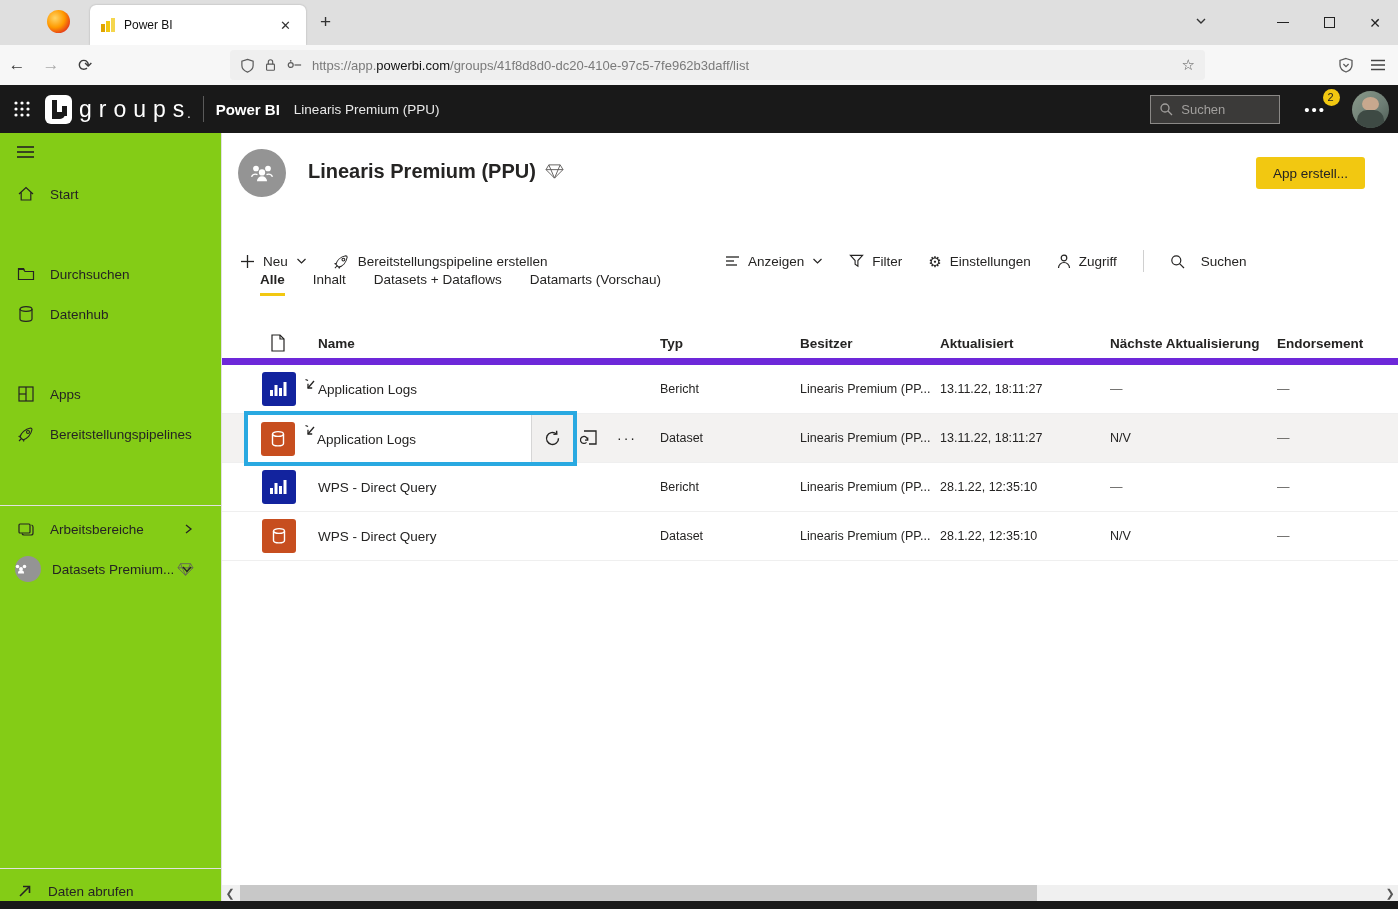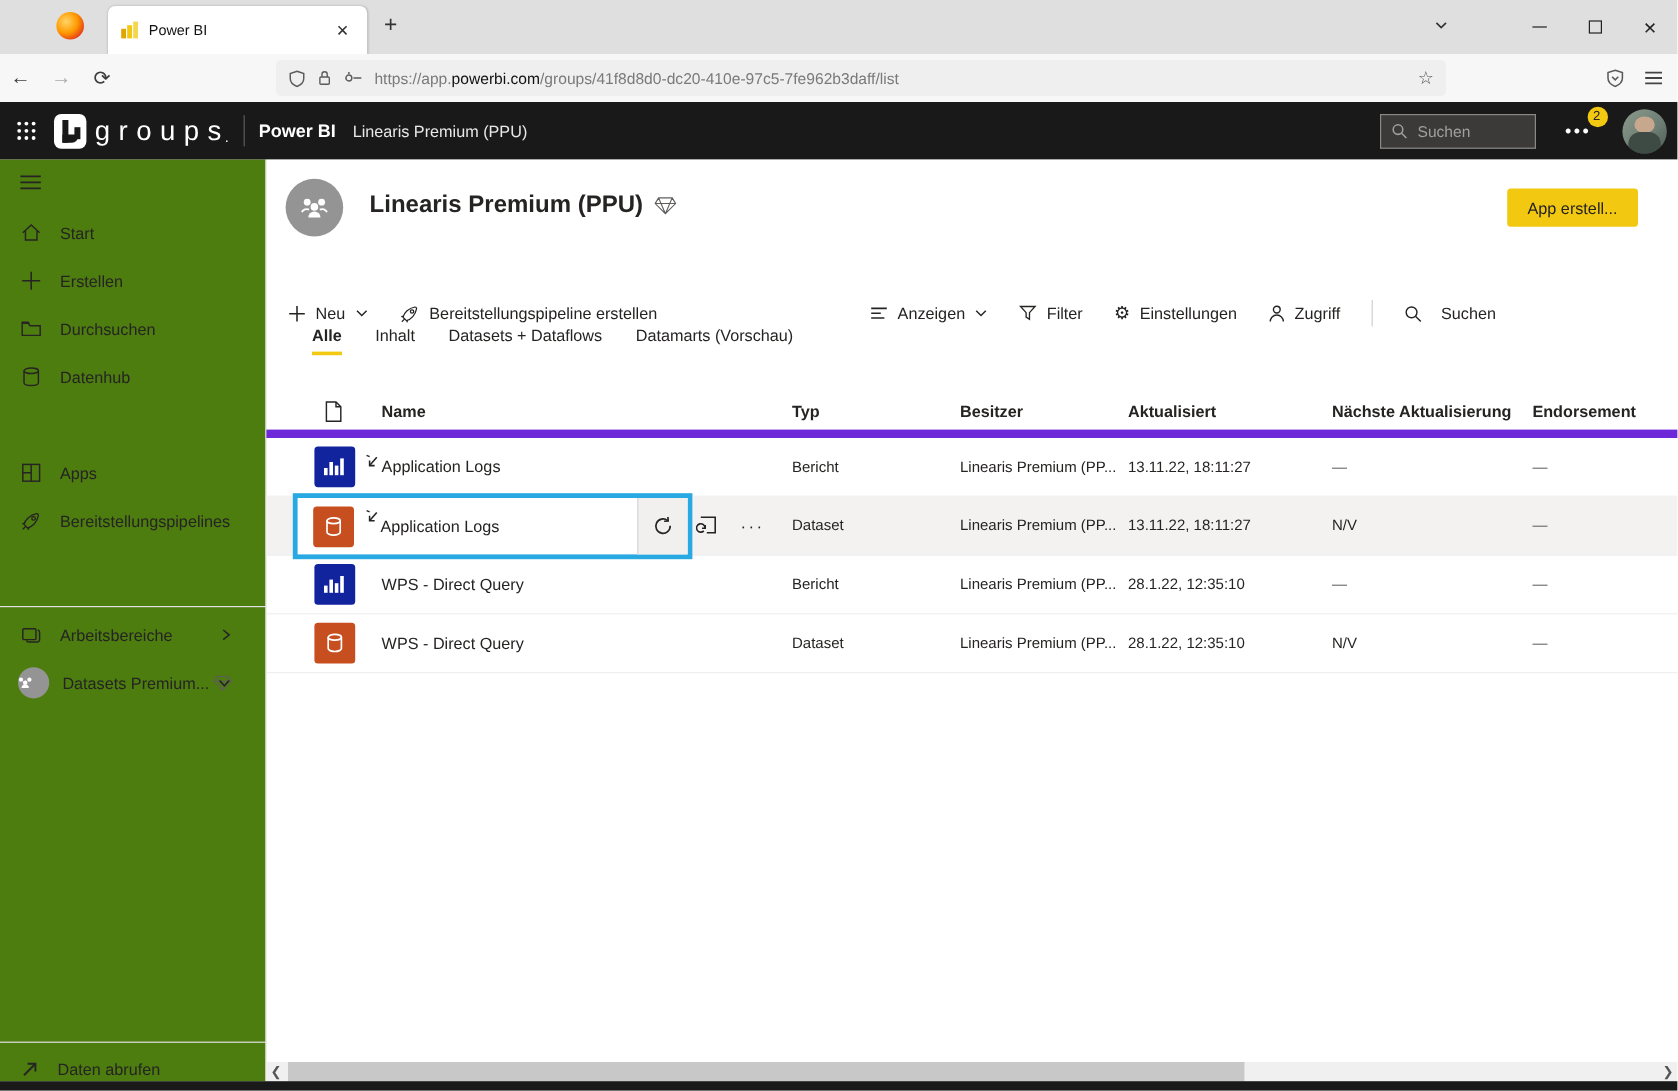--- a/index.html
+++ b/index.html
@@ -54,21 +54,21 @@
   .pbi-ellipsis { position:relative; color:#fff; font-size:15px; letter-spacing:2px; margin-right:26px; }
   .pbi-badge { position:absolute; right:-14px; top:-12px; min-width:17px; height:17px; border-radius:9px; background:#F2C811; color:#252423;
                font-size:11px; display:flex; align-items:center; justify-content:center; padding:0 3px; }
   .avatar { width:37px; height:37px; border-radius:50%; margin-right:9px; overflow:hidden; position:relative;
             background:linear-gradient(135deg,#8a9a8a 0%, #6d7d74 60%, #4c5a52 100%); }
   .avatar::before { content:""; position:absolute; left:10px; top:6px; width:17px; height:14px; border-radius:50%; background:#c7a88e; }
   .avatar::after  { content:""; position:absolute; left:5px; top:19px; width:27px; height:20px; border-radius:10px 10px 0 0; background:#3e4a44; }
 
   
   .app-body { position:absolute; left:0; top:133px; width:1398px; height:768px; display:flex; }
-  .sidebar { position:relative; width:222px; height:100%; background:#4d7c0f; border-right:1px solid #e1e1e1; flex:none; }
+  .sidebar { position:relative; width:222px; height:100%; background:#84cc16; border-right:1px solid #e1e1e1; flex:none; }
   .sb-burger { position:absolute; left:16px; top:12px; }
   .sb-item { position:absolute; left:0; width:222px; height:40px; display:flex; align-items:center; padding-left:17px; }
   .sb-item svg { flex:none; margin-right:15px; }
   .sb-label { font-size:13.5px; color:#252423; white-space:nowrap; }
   .sb-div { position:absolute; left:0; width:222px; border-top:1px solid #e1e1e1; }
   .sb-chev-r { position:absolute; right:14px; }
   .ws-avatar { width:26px; height:26px; border-radius:50%; background:#949494; display:flex; align-items:center; justify-content:center; flex:none; margin-right:11px; margin-left:-2px; }
 
   .content { position:relative; flex:1; height:100%; background:#fff; }
 
@@ -236,27 +236,20 @@
         <line x1="1" y1="2" x2="18" y2="2" stroke="#252423" stroke-width="1.6"></line>
         <line x1="1" y1="7" x2="18" y2="7" stroke="#252423" stroke-width="1.6"></line>
         <line x1="1" y1="12" x2="18" y2="12" stroke="#252423" stroke-width="1.6"></line>
       </svg>
 
       <div class="sb-item" style="top:41px">
         <svg width="18" height="18" viewBox="0 0 18 18">
           <path d="M2 9 L9 2.5 L16 9 M4.2 7.6 V15 H13.8 V7.6" fill="none" stroke="#252423" stroke-width="1.2"></path>
         </svg>
         <span class="sb-label">Start</span>
-      </div>
-      <div class="sb-item" style="top:81px">
-        <svg width="18" height="18" viewBox="0 0 18 18">
-          <line x1="9" y1="1.5" x2="9" y2="16.5" stroke="#252423" stroke-width="1.3"></line>
-          <line x1="1.5" y1="9" x2="16.5" y2="9" stroke="#252423" stroke-width="1.3"></line>
-        </svg>
-        <span class="sb-label">Erstellen</span>
       </div>
       <div class="sb-item" style="top:121px">
         <svg width="18" height="18" viewBox="0 0 18 18">
           <path d="M1.5 4.5 h5 l1.5 2 h8.5 v8 h-15 z M1.5 4.5 v-1 h5 l1 1.3" fill="none" stroke="#252423" stroke-width="1.2"></path>
         </svg>
         <span class="sb-label">Durchsuchen</span>
       </div>
       <div class="sb-item" style="top:161px">
         <svg width="18" height="18" viewBox="0 0 18 18">
           <ellipse cx="9" cy="4" rx="6" ry="2.3" fill="none" stroke="#252423" stroke-width="1.2"></ellipse>

